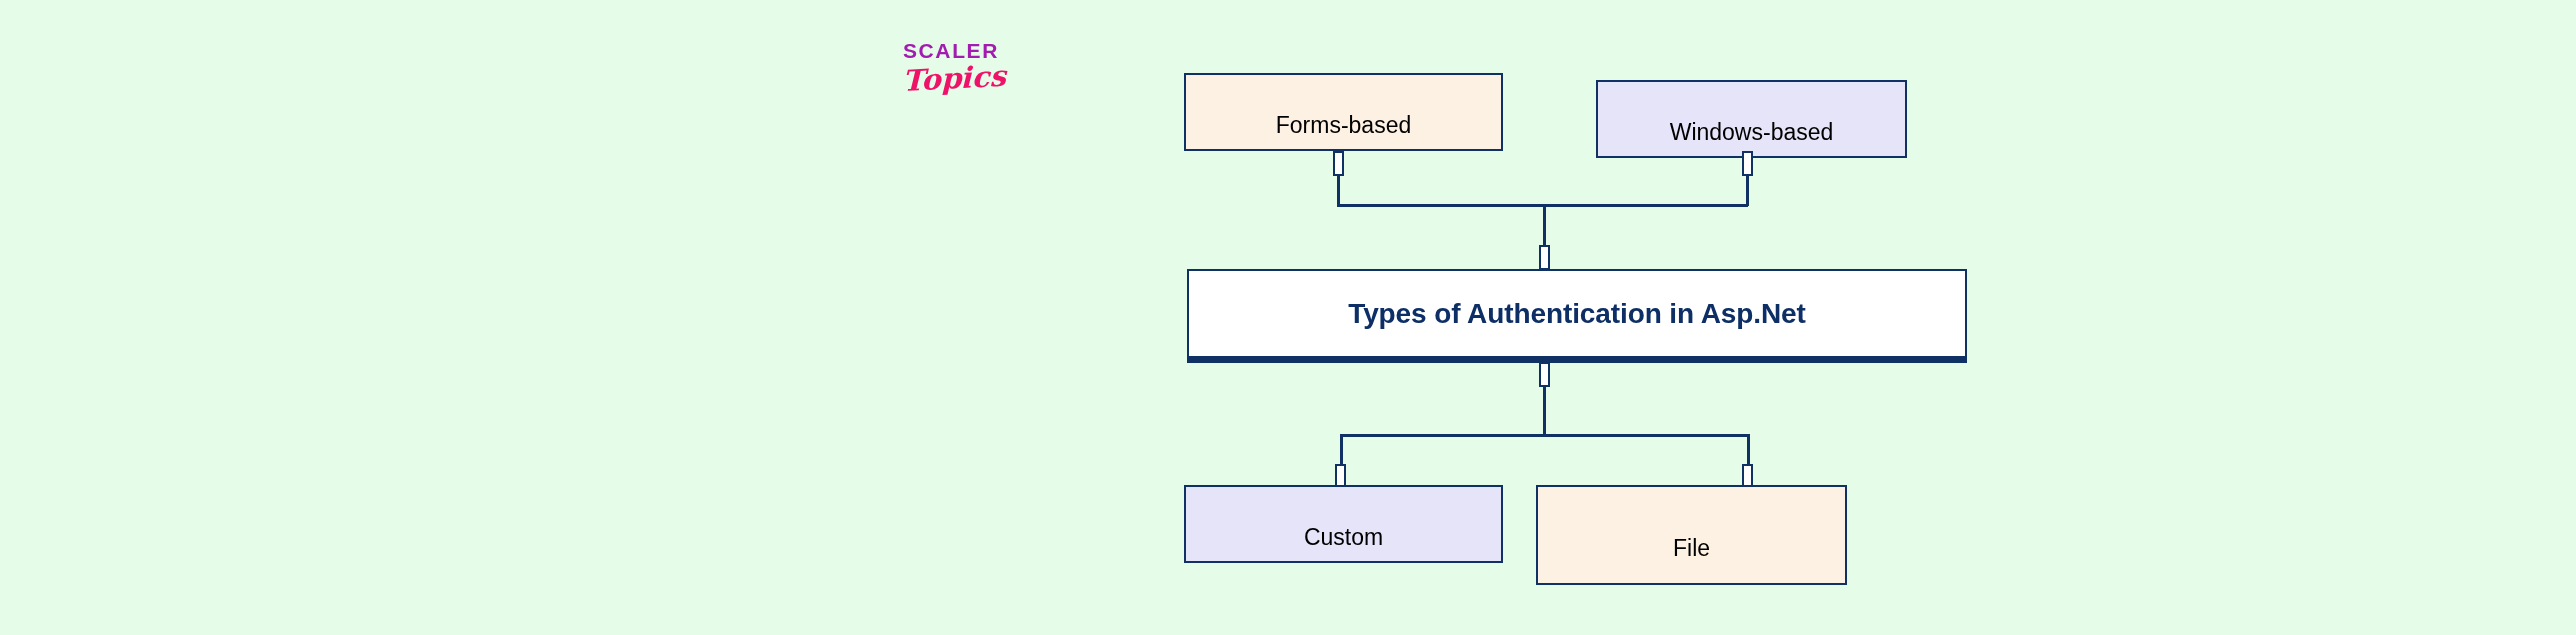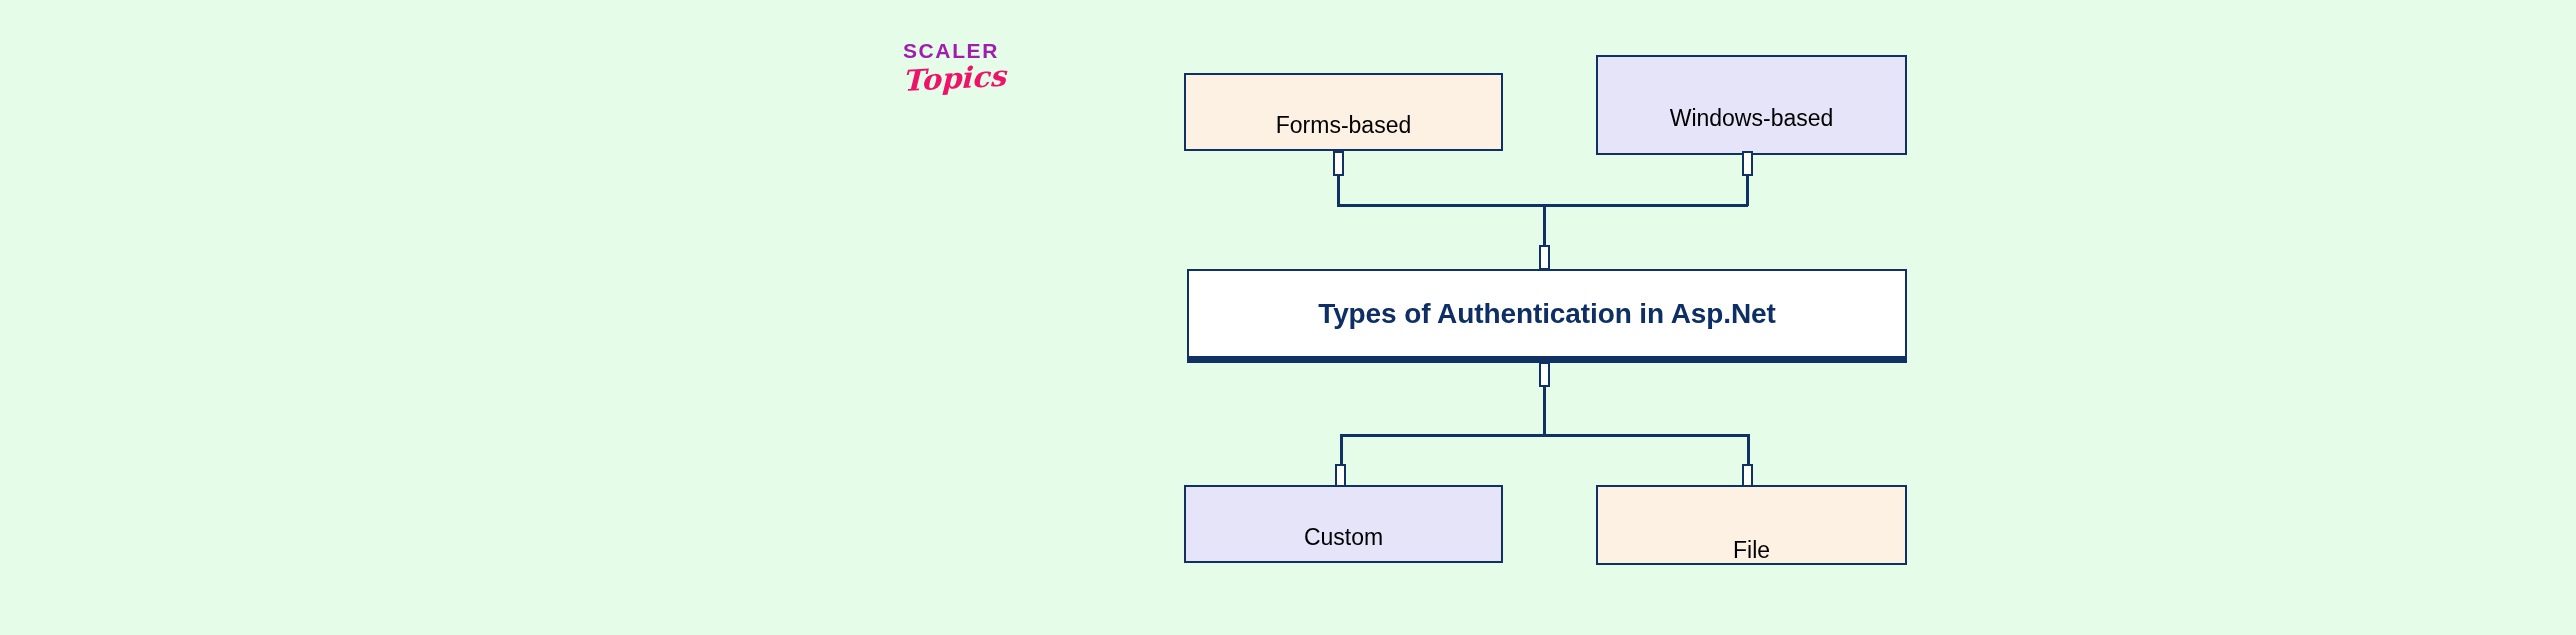--- a/index.html
+++ b/index.html
@@ -118,53 +118,53 @@
 
   <div class="brand">
     <span class="brand-scaler">SCALER</span>
     <span class="brand-topics">Topics</span>
   </div>
 
   <div class="node cream" style="left:1184px; top:73px; width:319px; height:78px;">
     <span class="node-label">Forms-based</span>
   </div>
 
-  <div class="node lilac" style="left:1596px; top:55px; width:311px; height:100px;">
+  <div class="node lilac" style="left:1596px; top:80px; width:311px; height:78px;">
     <span class="node-label">Windows-based</span>
   </div>
 
   <div class="stub" style="left:1333px; top:151px;"></div>
   <div class="stub" style="left:1742px; top:151px;"></div>
 
   <div class="vline" style="left:1337px; top:176px; height:30px;"></div>
   <div class="vline" style="left:1746px; top:176px; height:30px;"></div>
 
   <div class="hline" style="left:1337px; top:204px; width:411px;"></div>
 
   <div class="vline" style="left:1543px; top:204px; height:41px;"></div>
   <div class="stub" style="left:1539px; top:245px;"></div>
 
-  <div class="node root" style="left:1187px; top:269px; width:720px; height:94px;">
+  <div class="node root" style="left:1187px; top:269px; width:780px; height:94px;">
     <span class="root-label">Types of Authentication in Asp.Net</span>
   </div>
 
   <div class="stub" style="left:1539px; top:362px;"></div>
 
   <div class="vline" style="left:1543px; top:386px; height:50px;"></div>
 
   <div class="hline" style="left:1340px; top:434px; width:410px;"></div>
 
   <div class="vline" style="left:1340px; top:434px; height:31px;"></div>
   <div class="vline" style="left:1747px; top:434px; height:31px;"></div>
 
   <div class="stub" style="left:1335px; top:464px;"></div>
   <div class="stub" style="left:1742px; top:464px;"></div>
 
   <div class="node lilac" style="left:1184px; top:485px; width:319px; height:78px;">
     <span class="node-label">Custom</span>
   </div>
 
-  <div class="node cream" style="left:1596px; top:485px; width:311px; height:80px;align-items:flex-end;">
+  <div class="node cream" style="left:1536px; top:485px; width:311px; height:100px;">
     <span class="node-label">File</span>
   </div>
 
 </div>
 
 
 </body></html>

